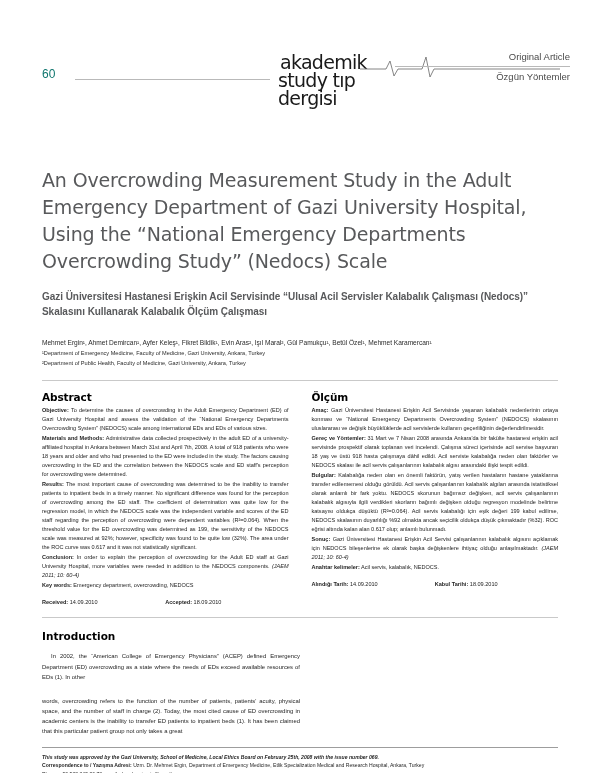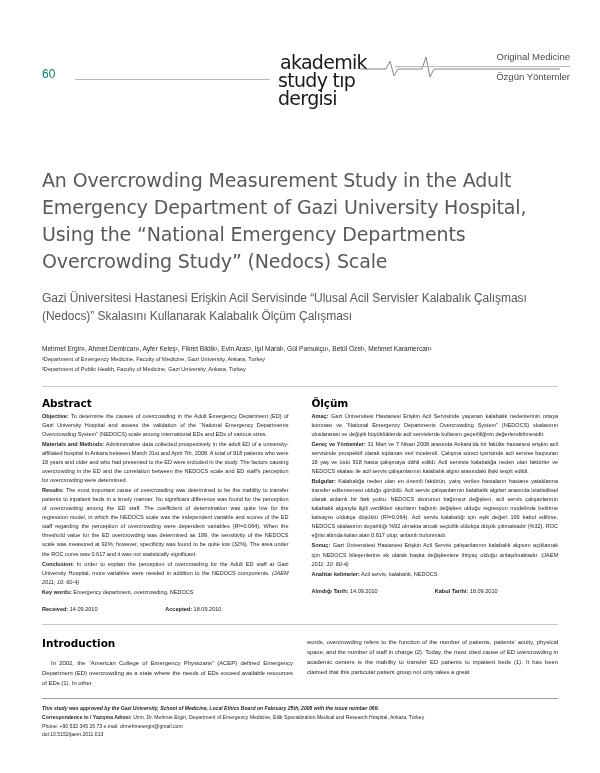--- a/index.html
+++ b/index.html
@@ -90,25 +90,26 @@
   .paper-title {
     font-family: "DejaVu Sans", sans-serif;
     font-size: 19px;
     line-height: 1.42;
     color: #58595b;
     font-weight: 400;
     letter-spacing: -0.15px;
     margin: 0;
   }
   .paper-subtitle {
-    font-size: 12px;
+    font-size: 10px;
     line-height: 1.55;
     color: #58595b;
     margin: 14px 0 0 0;
     letter-spacing: -0.05px;
+    font-weight: bold;
   }
   .authors {
     font-size: 6.6px;
     line-height: 1.5;
     color: #2b2b2b;
     margin: 18px 0 0 0;
     letter-spacing: -0.02px;
   }
   .affil {
     font-size: 5.6px;
@@ -160,20 +161,21 @@
   .hr-mid {
     border-top: 1px solid #c9c9c9;
     margin: 12px 42px 0 42px;
   }
 
   
   .intro-cols {
     display: flex;
     margin: 12px 42px 0 42px;
     gap: 14px;
+    flex-direction: column;
   }
   .intro-h {
     font-family: "DejaVu Sans", sans-serif;
     font-size: 10.5px;
     font-weight: 700;
     color: #000;
     margin: 0 0 9px 0;
   }
   .intro-p {
     font-size: 5.9px;
@@ -211,21 +213,21 @@
   <div class="logo">
     <span class="l1">akademik</span>
     <span class="l2">study tıp dergisi</span>
   </div>
 
   <svg class="ecg" viewBox="0 0 200 30">
     <path d="M0,16 L22,16 L26,16 L30,8 L34,23 L38,16 L58,16 L62,16 L66,4 L70,24 L74,16 L200,16" fill="none" stroke="#777" stroke-width="0.9"></path>
   </svg>
 
   <div class="rightmeta">
-    <span class="rm1">Original Medicine</span>
+    <span class="rm1">Original Article</span>
     <div class="rmrule"></div>
     <span class="rm2">Özgün Yöntemler</span>
   </div>
 </div>
 
 <div class="titleblock">
   <h1 class="paper-title">An Overcrowding Measurement Study in the Adult Emergency Department of Gazi University Hospital, Using the “National Emergency Departments Overcrowding Study” (Nedocs) Scale</h1>
   <p class="paper-subtitle">Gazi Üniversitesi Hastanesi Erişkin Acil Servisinde “Ulusal Acil Servisler Kalabalık Çalışması (Nedocs)” Skalasını Kullanarak Kalabalık Ölçüm Çalışması</p>
   <p class="authors">Mehmet Ergin¹, Ahmet Demircan¹, Ayfer Keleş¹, Fikret Bildik¹, Evin Aras², Işıl Maral², Gül Pamukçu¹, Betül Özel¹, Mehmet Karamercan¹</p>
   <p class="affil">¹Department of Emergency Medicine, Faculty of Medicine, Gazi University, Ankara, Turkey</p>

